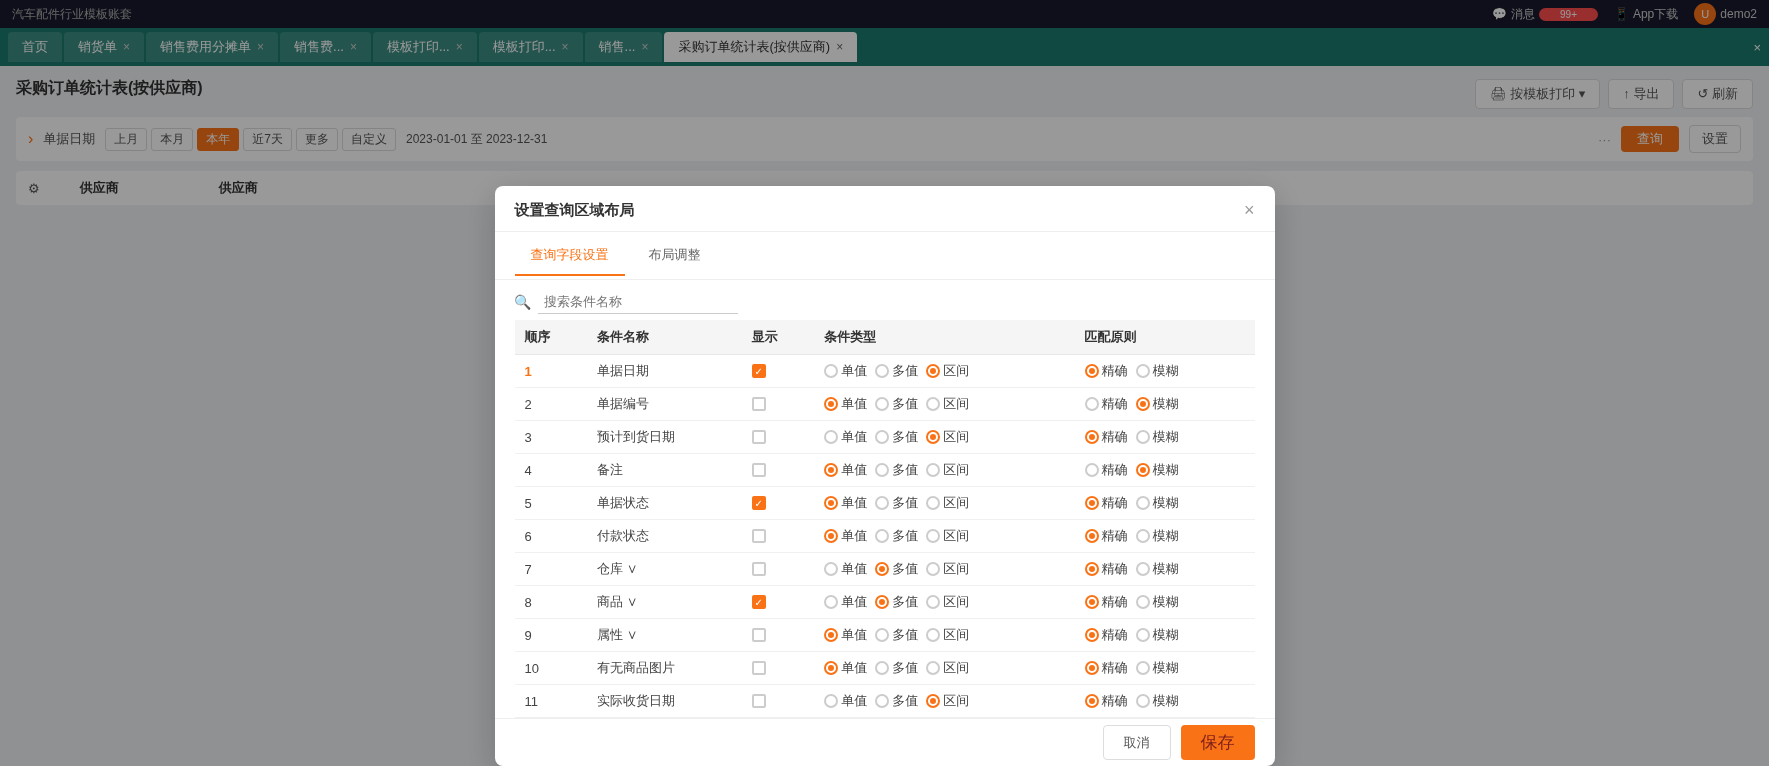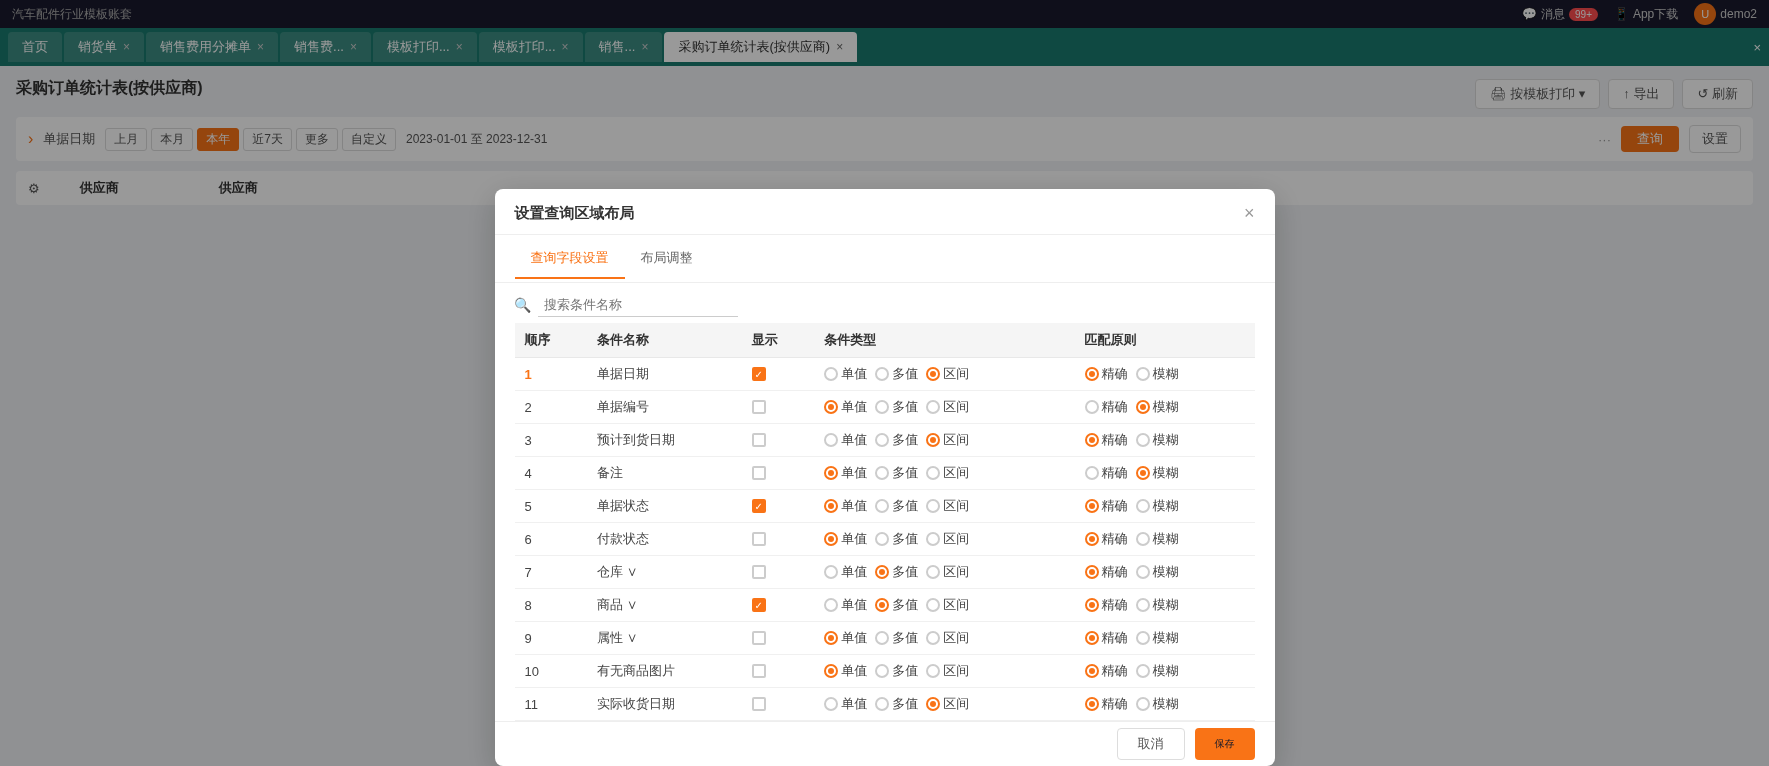--- a/index.html
+++ b/index.html
@@ -10,21 +10,21 @@
       background: #1a1a2e;
       height: 28px;
       display: flex;
       align-items: center;
       justify-content: space-between;
       padding: 0 12px;
       color: #ccc;
     }
     .top-bar-left { font-size: 12px; color: #aaa; display: flex; align-items: center; gap: 6px; }
     .top-bar-right { display: flex; align-items: center; gap: 16px; font-size: 12px; color: #ccc; }
-    .notif-badge { background: #ff4d4f; color: #fff; border-radius: 10px; font-size: 10px; padding: 1px 6px; }
+    .notif-badge { background: #ff4d4f; color: #fff; border-radius: 10px; font-size: 10px; padding: 1px 21px; }
 
     
     .tab-bar {
       background: #1a7a6e;
       height: 38px;
       display: flex;
       align-items: center;
       padding: 0 0 0 8px;
       gap: 2px;
     }
@@ -94,21 +94,21 @@
       display: flex;
       align-items: center;
       justify-content: space-between;
       padding: 14px 20px 10px;
       border-bottom: 1px solid #eee;
     }
     .dialog-title { font-size: 15px; font-weight: bold; color: #333; }
     .dialog-close { cursor: pointer; color: #999; font-size: 18px; }
 
     
-    .dialog-tabs { display: flex; gap: 0; padding: 4px 20px; border-bottom: 1px solid #eee; }
+    .dialog-tabs { display: flex; gap: 8px; padding: 4px 20px; border-bottom: 1px solid #eee; }
     .dialog-tab {
       padding: 10px 16px;
       font-size: 13px;
       cursor: pointer;
       color: #666;
       border-bottom: 2px solid transparent;
       margin-bottom: -1px;
     }
     .dialog-tab.active { color: #f97316; border-bottom-color: #f97316; }
 
@@ -200,23 +200,23 @@
       background: #fff;
       cursor: pointer;
       color: #555;
       font-size: 13px;
     }
     .btn-save {
       padding: 6px 20px;
       border: none;
       border-radius: 4px;
       background: #f97316;
-      color: #0f172a;
+      color: #7f1d1d;
       cursor: pointer;
-      font-size: 10px;
+      font-size: 17px;
     }
 
     
     .dialog-table-wrap::-webkit-scrollbar { width: 6px; }
     .dialog-table-wrap::-webkit-scrollbar-thumb { background: #ddd; border-radius: 3px; }
   </style>
 </head>
 <body>
 
 <div class="top-bar">

